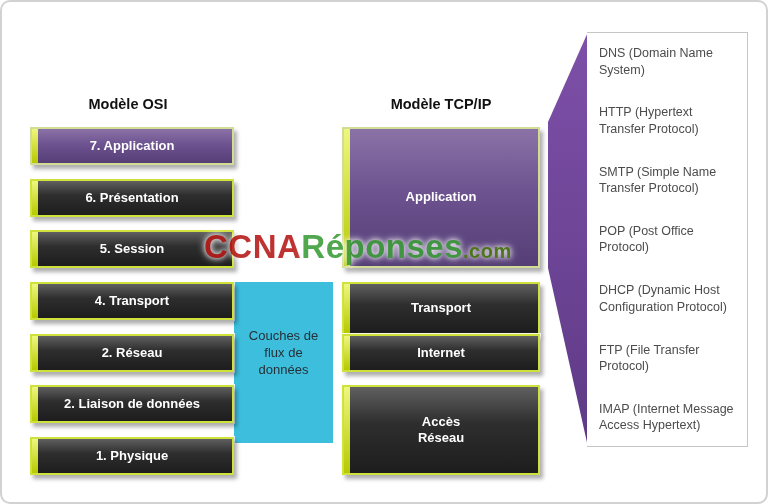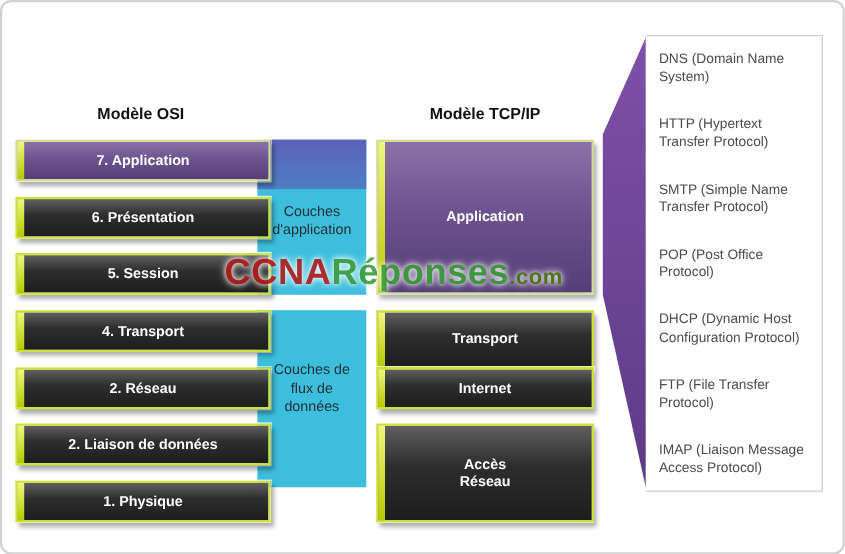--- a/index.html
+++ b/index.html
@@ -33,21 +33,21 @@
     box-shadow: 3px 4px 4px rgba(0,0,0,.32), 0 0 0 1px rgba(255,255,255,.85);
     white-space:pre-line; line-height:1.25;
   }
   .layer-box::before {
     content:""; position:absolute; left:0; top:0; bottom:0; width:6px;
     background:linear-gradient(180deg,#eef77e,#b6c900);
   }
   .dark   { background:linear-gradient(180deg,#606060 0%,#2e2e2e 42%,#1d1d1d 100%); }
   .purple { background:linear-gradient(180deg,#8b72a6 0%,#6d5390 45%,#553e76 100%); border-color:#d3dc94; }
 
-  .osi-box { left:12px; width:232px; height:38px; }
+  .osi-box { left:28px; width:204px; height:38px; }
   .tcp-box { left:340px; width:198px; }
 
   
   .funnel-svg { position:absolute; left:0; top:0; pointer-events:none; }
   .protocol-panel {
     position:absolute; left:585px; top:30px; width:161px; height:415px;
     background:#ffffff; border:1px solid #c6c6c6; border-left:0;
     display:flex; flex-direction:column; justify-content:space-between;
     padding:12px 8px 12px 12px;
   }
@@ -74,24 +74,20 @@
         <stop offset="0" stop-color="#7e50a8"></stop>
         <stop offset="1" stop-color="#5e3a86"></stop>
       </linearGradient>
     </defs>
     <polygon points="546,120 586,30 586,445 546,266" fill="url(#pg)"></polygon>
   </svg>
 
   <div class="col-title osi-title">Modèle OSI</div>
   <div class="col-title tcpip-title">Modèle TCP/IP</div>
 
-  <div class="band band-top">
-    <div class="connector"></div>
-    <div class="band-label">Couches d'application</div>
-  </div>
   <div class="band band-bottom">
     <div class="band-label">Couches de flux de données</div>
   </div>
 
   <div class="layer-box purple osi-box" style="top:125px">
     <span>7. Application</span>
   </div>
   <div class="layer-box dark osi-box" style="top:177px">
     <span>6. Présentation</span>
   </div>
@@ -125,20 +121,20 @@
 Réseau</span>
   </div>
 
   <div class="protocol-panel">
     <div class="protocol-item">DNS (Domain Name System)</div>
     <div class="protocol-item">HTTP (Hypertext Transfer Protocol)</div>
     <div class="protocol-item">SMTP (Simple Name Transfer Protocol)</div>
     <div class="protocol-item">POP (Post Office Protocol)</div>
     <div class="protocol-item">DHCP (Dynamic Host Configuration Protocol)</div>
     <div class="protocol-item">FTP (File Transfer Protocol)</div>
-    <div class="protocol-item">IMAP (Liaison Message Access Protocol)</div>
+    <div class="protocol-item">IMAP (Internet Message Access Hypertext)</div>
   </div>
 
   <div class="watermark">
     <span class="wm-ccna">CCNA</span><span class="wm-rep">Réponses</span><span class="wm-com">.com</span>
   </div>
 
 </div>
 
 </body></html>

